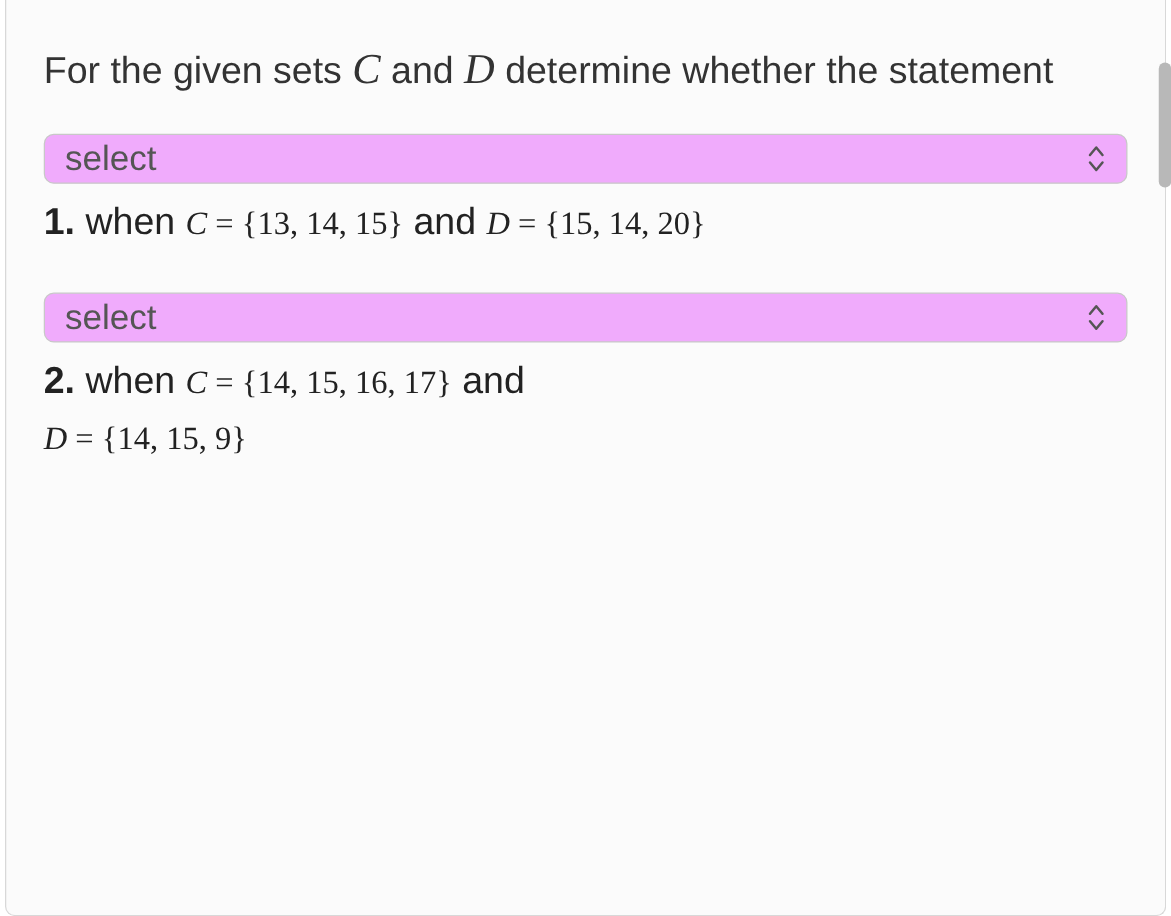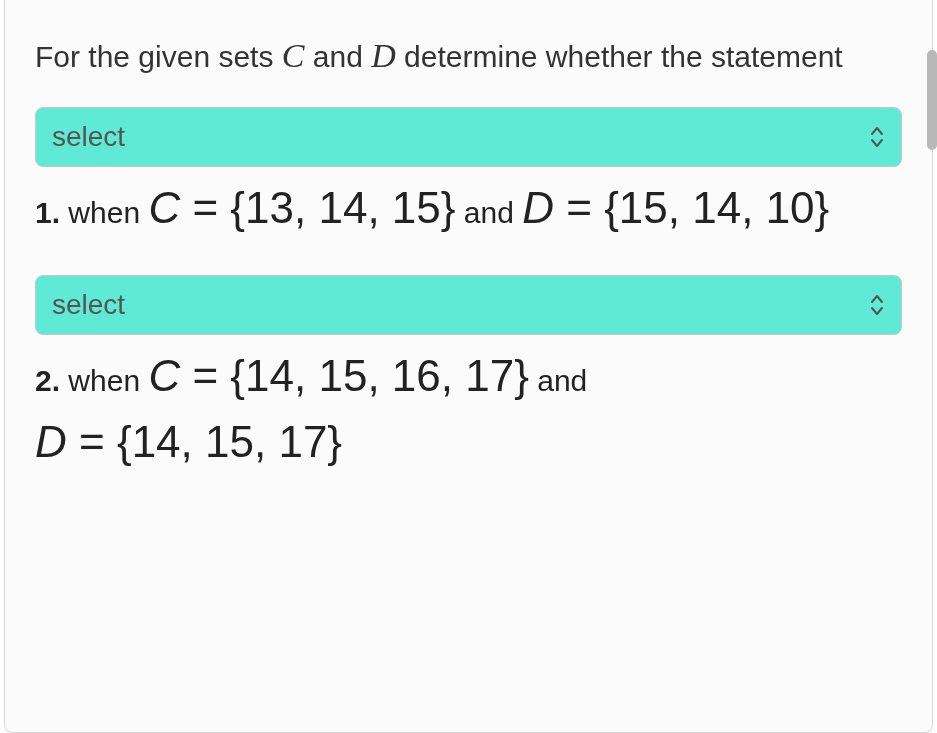--- a/index.html
+++ b/index.html
@@ -58,24 +58,24 @@
     line-height: 1.55;
     margin-bottom: 34px;
   }
   .select-wrap {
     position: relative;
     width: 100%;
     margin-bottom: 8px;
   }
   .select-control {
     width: 100%;
-    height: 60px;
+    height: 40px;
     border: 1px solid #c8c8c8;
     border-radius: 8px;
-    background: #5eead4;
+    background: #f0abfc;
     font-size: 28px;
     color: #555;
     padding: 0 48px 0 16px;
     cursor: pointer;
     display: flex;
     align-items: center;
   }
   .select-updown {
     position: absolute;
     right: 16px;
@@ -89,22 +89,22 @@
   .question-line {
     font-size: 30px;
     color: #222;
     line-height: 1.5;
     margin-bottom: 34px;
   }
   .question-line .num {
     font-weight: bold;
   }
   .question-line .mset {
-    font-family: Liberation Sans, sans-serif;
-    font-size: 44px;
+    font-family: Liberation Serif, serif;
+    font-size: 26px;
   }
   .question-line .mset .it {
     font-style: italic;
   }
   .scrollbar-track {
     position: absolute;
     right: 0;
     top: 10px;
     width: 10px;
     height: 710px;
@@ -136,36 +136,36 @@
     </div>
     <span class="select-updown">
       <svg width="18" height="26" viewBox="0 0 18 26">
         <path d="M4 10 L9 4 L14 10" stroke="#555" stroke-width="2" fill="none" stroke-linecap="round" stroke-linejoin="round"></path>
         <path d="M4 16 L9 22 L14 16" stroke="#555" stroke-width="2" fill="none" stroke-linecap="round" stroke-linejoin="round"></path>
       </svg>
     </span>
   </div>
 
   <div class="question-line">
-    <span class="num">1.</span><span> when </span><span class="mset"><span class="it">C</span> = <span>{13, 14, 15}</span></span><span> and </span><span class="mset"><span class="it">D</span> = <span>{15, 14, 10}</span></span>
+    <span class="num">1.</span><span> when </span><span class="mset"><span class="it">C</span> = <span>{13, 14, 15}</span></span><span> and </span><span class="mset"><span class="it">D</span> = <span>{15, 14, 20}</span></span>
   </div>
 
   <div class="select-wrap">
     <div class="select-control">
       <span>select</span>
     </div>
     <span class="select-updown">
       <svg width="18" height="26" viewBox="0 0 18 26">
         <path d="M4 10 L9 4 L14 10" stroke="#555" stroke-width="2" fill="none" stroke-linecap="round" stroke-linejoin="round"></path>
         <path d="M4 16 L9 22 L14 16" stroke="#555" stroke-width="2" fill="none" stroke-linecap="round" stroke-linejoin="round"></path>
       </svg>
     </span>
   </div>
 
   <div class="question-line" style="margin-bottom:0">
-    <span class="num">2.</span><span> when </span><span class="mset"><span class="it">C</span> = <span>{14, 15, 16, 17}</span></span><span> and</span><br><span class="mset"><span class="it">D</span> = <span>{14, 15, 17}</span></span>
+    <span class="num">2.</span><span> when </span><span class="mset"><span class="it">C</span> = <span>{14, 15, 16, 17}</span></span><span> and</span><br><span class="mset"><span class="it">D</span> = <span>{14, 15, 9}</span></span>
   </div>
 
 </div>
 
 <div class="scrollbar-track">
   <div class="scrollbar-thumb"></div>
 </div>
 
 </body></html>

